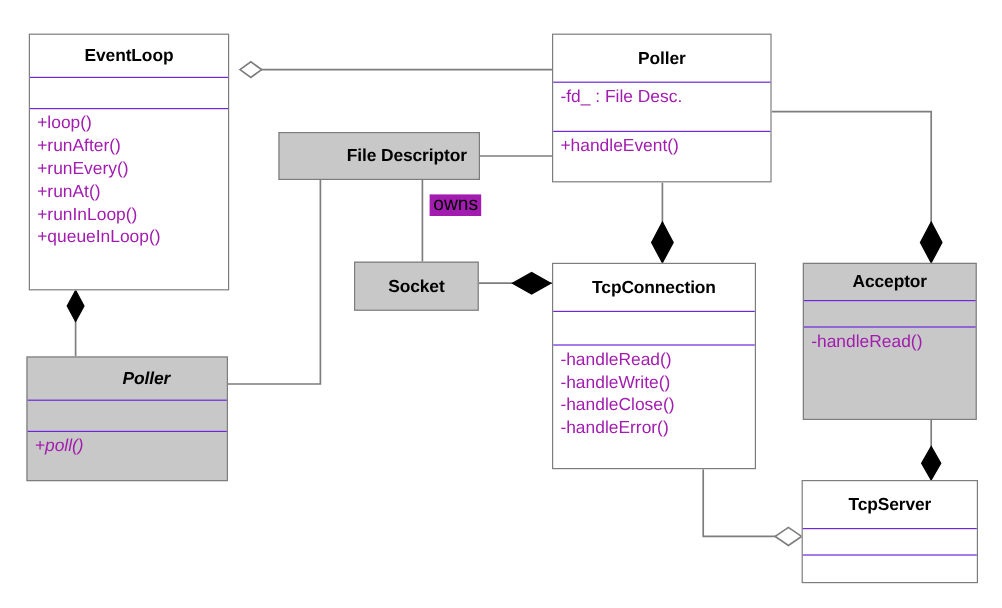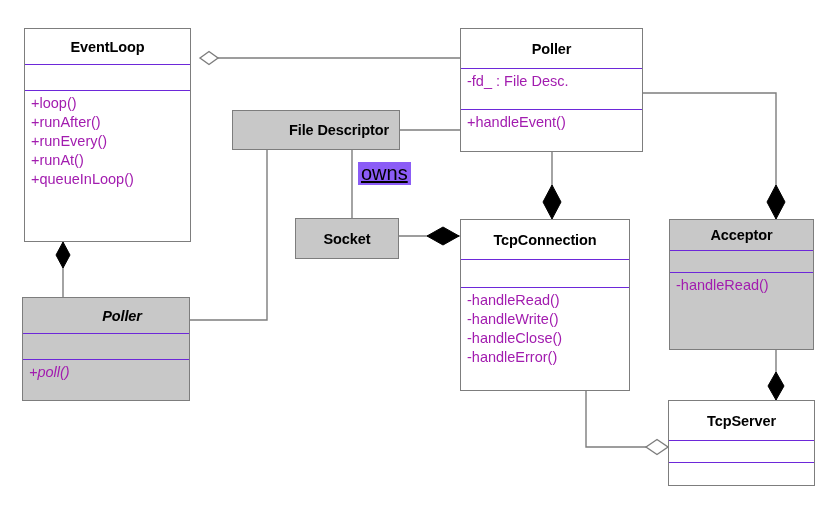--- a/index.html
+++ b/index.html
@@ -61,27 +61,26 @@
     line-height: 19px;
   }
   .member-compartment.abstract-members {
     font-style: italic;
   }
   .member-line {
     white-space: nowrap;
   }
   .edge-label {
     position: absolute;
-    font-size: 20px;
+    font-size: 16px;
     color: #000000;
-    background: #8b5cf6;
+    background: #a21caf;
     padding: 0 3px;
     white-space: nowrap;
     z-index: 4;
-    text-decoration: underline;
   }
 </style>
 </head>
 <body>
 
 <div id="canvas">
 
   <svg id="edges" viewBox="0 0 835 507" xmlns="http://www.w3.org/2000/svg">
     <g stroke="#7d7d7d" stroke-width="1.4" fill="none" shape-rendering="geometricPrecision">
 
@@ -122,20 +121,21 @@
   </svg>
 
   <div class="uml-class" style="left:24px; top:28px; width:167px; height:214px;">
     <div class="compartment title-compartment" style="height:36px;">EventLoop</div>
     <div class="compartment member-compartment" style="height:26px;"></div>
     <div class="compartment member-compartment last" style="flex:1;">
       <div class="member-line">+loop()</div>
       <div class="member-line">+runAfter()</div>
       <div class="member-line">+runEvery()</div>
       <div class="member-line">+runAt()</div>
+      <div class="member-line">+runInLoop()</div>
       <div class="member-line">+queueInLoop()</div>
     </div>
   </div>
 
   <div class="uml-class shaded" style="left:22px; top:297px; width:168px; height:104px;">
     <div class="compartment title-compartment abstract" style="height:36px;padding-left:32px;">Poller</div>
     <div class="compartment member-compartment" style="height:26px;"></div>
     <div class="compartment member-compartment abstract-members last" style="flex:1;">
       <div class="member-line">+poll()</div>
     </div>

